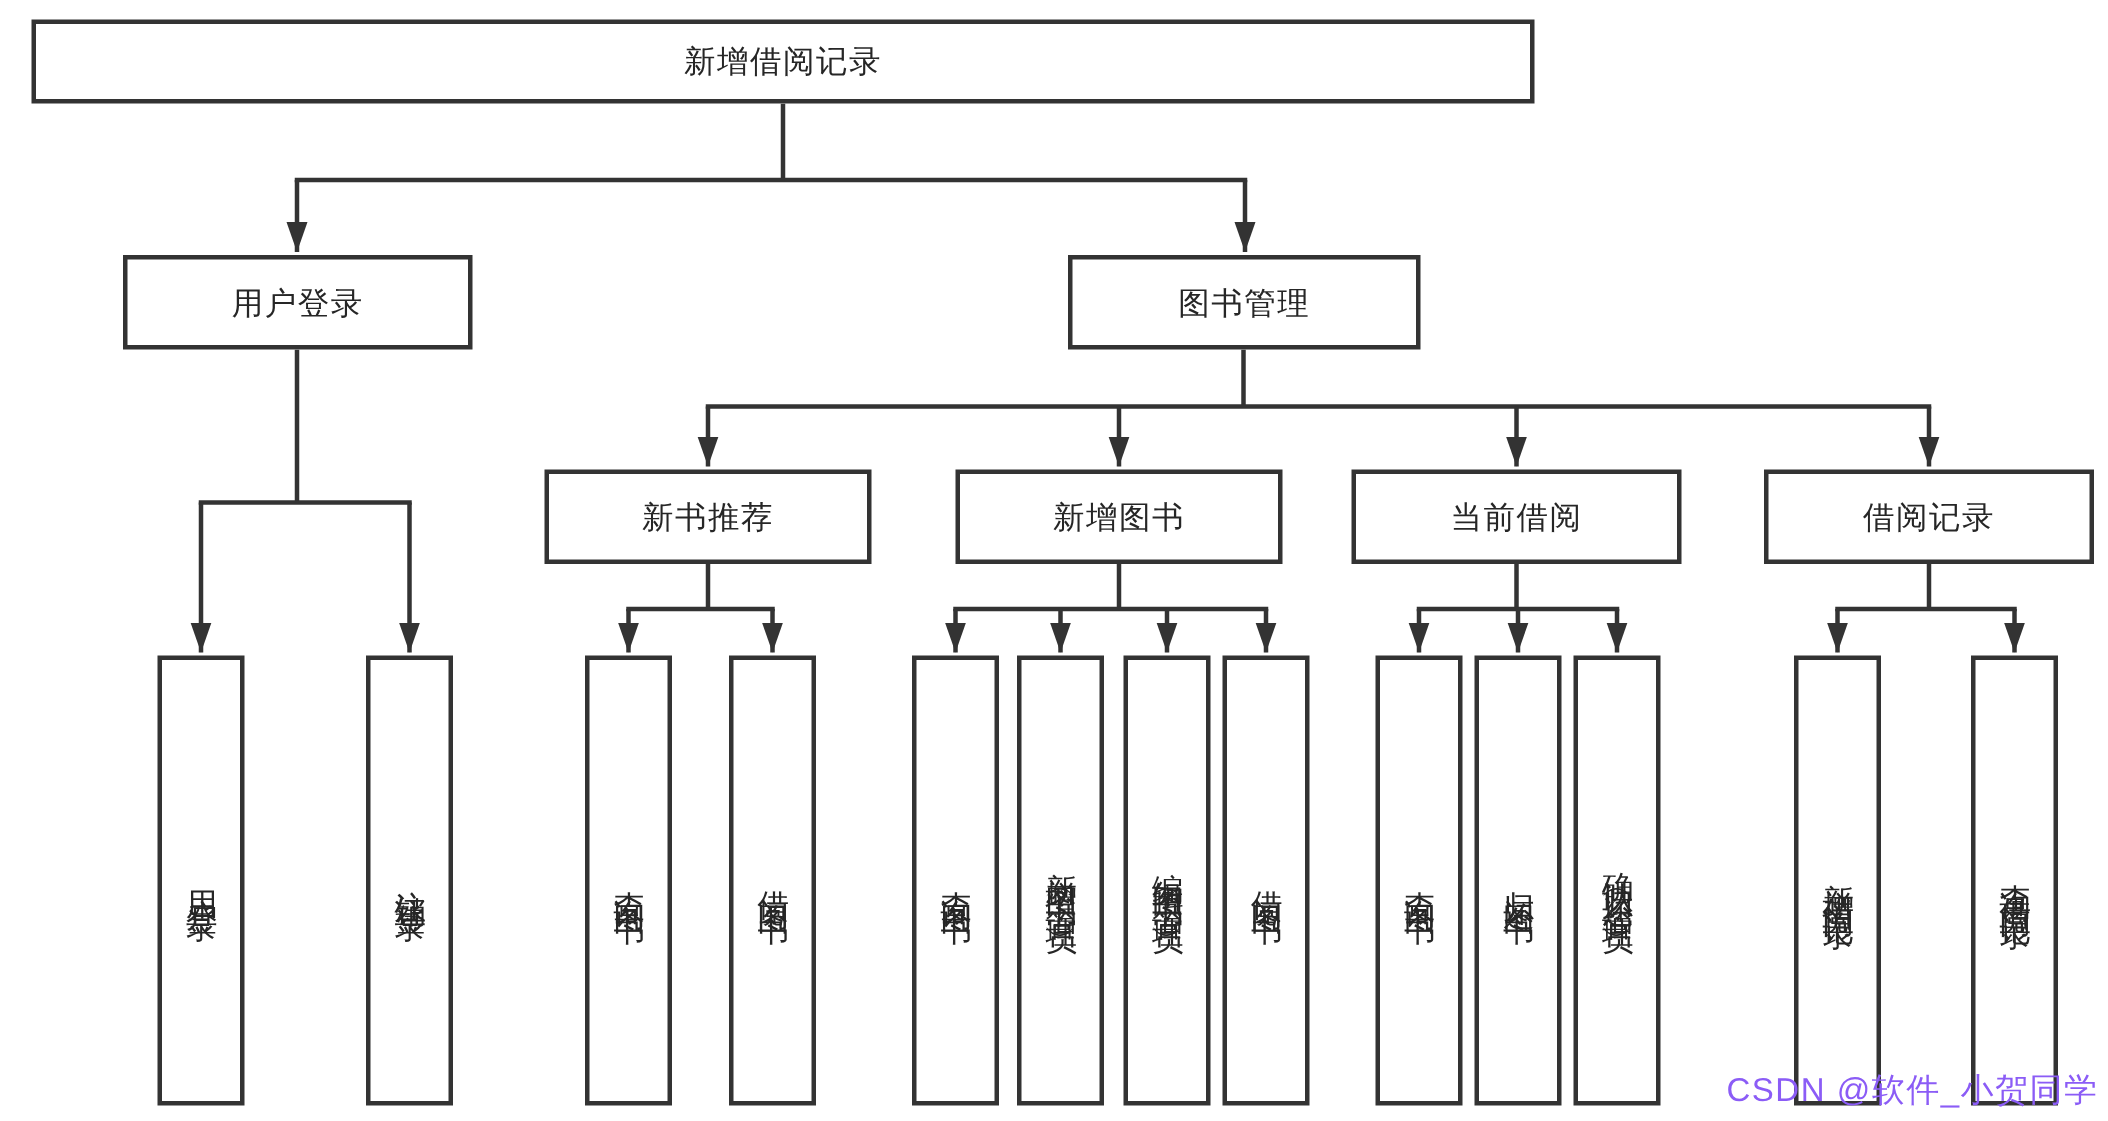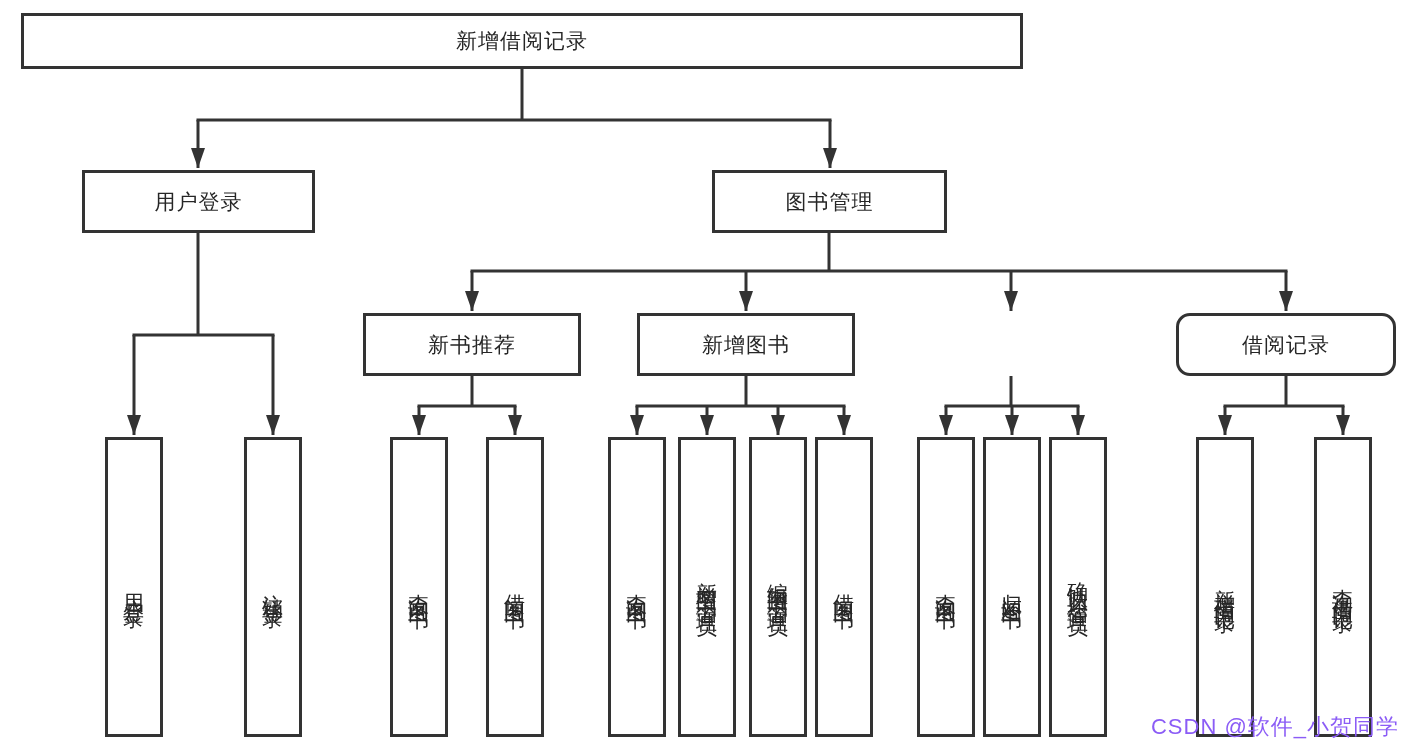--- a/index.html
+++ b/index.html
@@ -17,21 +17,21 @@
     writing-mode:vertical-rl;text-orientation:mixed;letter-spacing:5px;line-height:1;
   }
   .box .lbl{white-space:nowrap;}
   
   #n-root{left:21px;top:13px;width:1002px;height:56px;}
   #n-user-login{left:82px;top:170px;width:233px;height:63px;}
   #n-book-mgmt{left:712px;top:170px;width:235px;height:63px;}
   #n-new-book-rec{left:363px;top:313px;width:218px;height:63px;}
   #n-book-borrow{left:637px;top:313px;width:218px;height:63px;}
   #n-current-borrow{left:901px;top:313px;width:220px;height:63px;}
-  #n-borrow-record{left:1176px;top:313px;width:220px;height:63px;border-radius:14px;}
+  #n-borrow-record{left:1176px;top:313px;width:220px;height:63px;}
   .leaf{top:437px;width:58px;height:300px;}
   #n-leaf-user-login{left:105px;}
   #n-leaf-logout{left:244px;}
   #n-leaf-rec-query{left:390px;}
   #n-leaf-rec-borrow{left:486px;}
   #n-leaf-bb-query{left:608px;}
   #n-leaf-bb-add{left:678px;}
   #n-leaf-bb-edit{left:749px;}
   #n-leaf-bb-borrow{left:815px;}
   #n-leaf-cb-query{left:917px;}
@@ -109,20 +109,23 @@
   <div class="box" id="n-new-book-rec">
     <span class="lbl">新书推荐</span>
   </div>
 
   <div class="box" id="n-book-mgmt">
     <span class="lbl">图书管理</span>
   </div>
   <div class="box" id="n-book-borrow">
     <span class="lbl">新增图书</span>
   </div>
+  <div class="box" id="n-current-borrow">
+    <span class="lbl">当前借阅</span>
+  </div>
   <div class="box" id="n-borrow-record">
     <span class="lbl">借阅记录</span>
   </div>
 
   <div class="box vbox leaf" id="n-leaf-user-login">
     <span class="lbl">用户登录</span>
   </div>
   <div class="box vbox leaf" id="n-leaf-logout">
     <span class="lbl">注销登录</span>
   </div>

